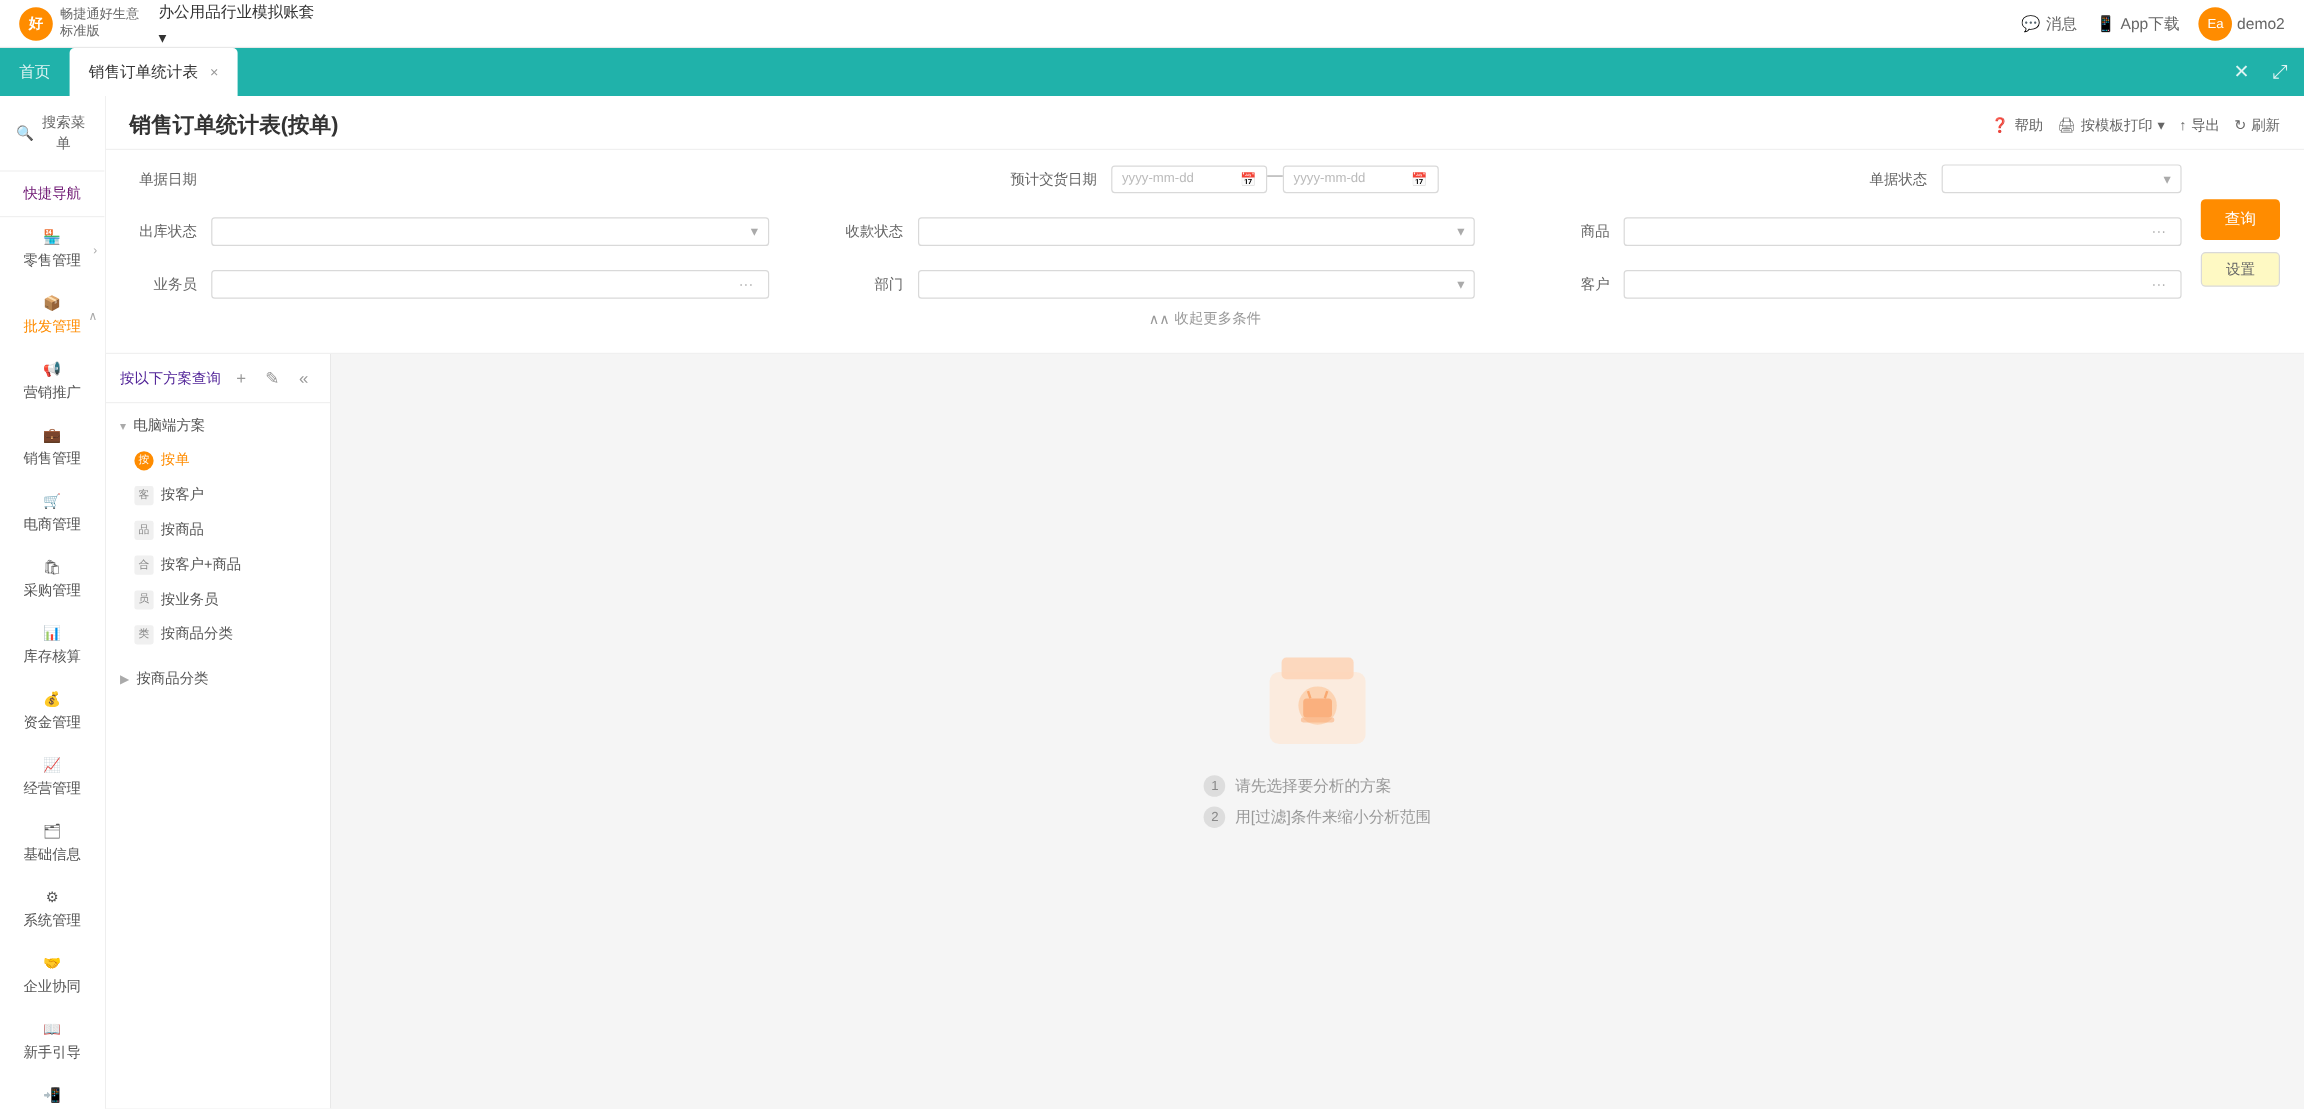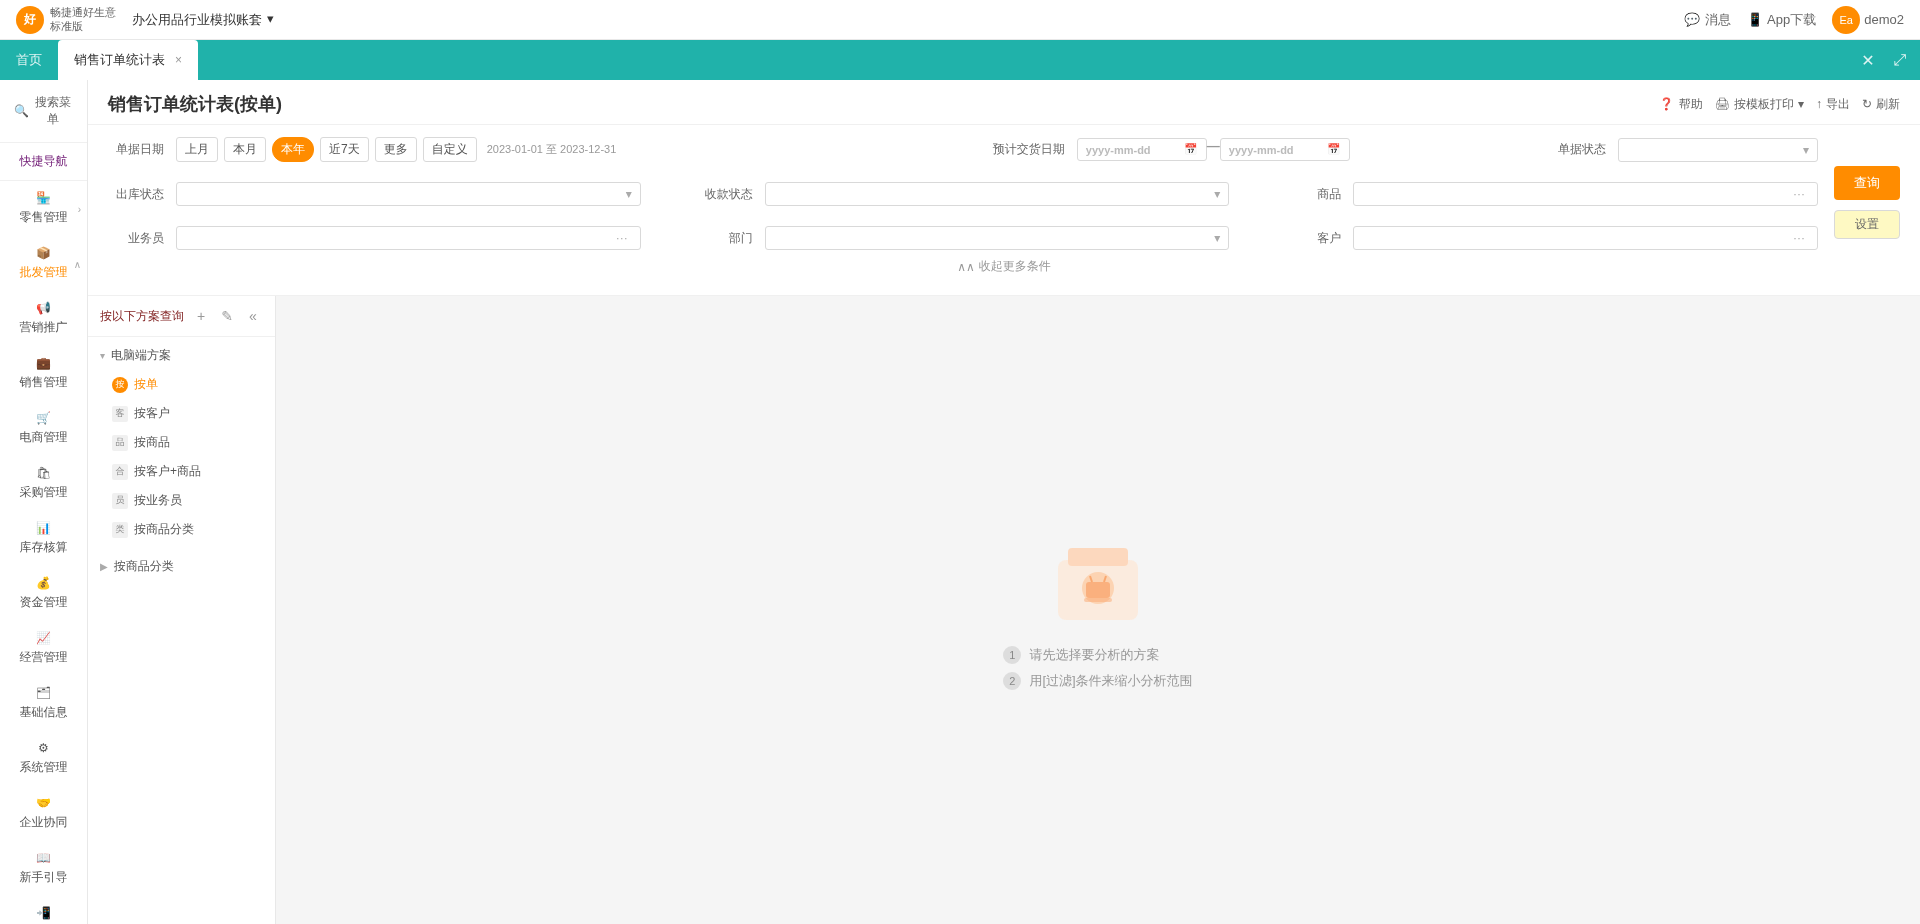--- a/index.html
+++ b/index.html
@@ -4,21 +4,21 @@
   <style>
     * { box-sizing: border-box; margin: 0; padding: 0; }
     body { font-family: 'Microsoft YaHei', Arial, sans-serif; font-size: 13px; background: #f5f5f5; color: #333; height: 924px; overflow: hidden; display: flex; flex-direction: column; }
 
     
     .top-bar { height: 40px; background: #fff; display: flex; align-items: center; justify-content: space-between; padding: 0 16px; border-bottom: 1px solid #e8e8e8; flex-shrink: 0; }
     .top-bar-left { display: flex; align-items: center; gap: 8px; }
     .logo-area { display: flex; align-items: center; gap: 6px; }
     .logo-icon { width: 28px; height: 28px; background: #ff8c00; border-radius: 50%; display: flex; align-items: center; justify-content: center; color: white; font-size: 12px; font-weight: bold; }
     .logo-text { font-size: 11px; color: #666; line-height: 1.2; }
-    .workspace-selector { display: flex; align-items: flex-start; gap: 5px; color: #333; font-size: 13px; cursor: pointer; padding: 0 8px; }
+    .workspace-selector { display: flex; align-items: flex-start; gap: 5px; color: #333; font-size: 13px; cursor: pointer; padding: 0 8px; flex-direction: column; }
     .top-bar-right { display: flex; align-items: center; gap: 16px; color: #666; font-size: 13px; }
     .top-bar-right-item { display: flex; align-items: center; gap: 4px; cursor: pointer; }
     .avatar { width: 28px; height: 28px; background: #ff8c00; border-radius: 50%; display: flex; align-items: center; justify-content: center; color: white; font-size: 11px; overflow: hidden; }
 
     
     .tab-bar { height: 40px; background: #20b2aa; display: flex; align-items: center; padding: 0 0; flex-shrink: 0; }
     .tab-item { height: 40px; display: flex; align-items: center; padding: 0 16px; color: rgba(255,255,255,0.85); cursor: pointer; font-size: 13px; gap: 6px; }
     .tab-item.active { background: #fff; color: #333; border-radius: 4px 4px 0 0; }
     .tab-close { color: #999; font-size: 12px; cursor: pointer; margin-left: 4px; }
     .tab-bar-actions { margin-left: auto; display: flex; align-items: center; padding-right: 8px; gap: 8px; }
@@ -49,36 +49,36 @@
 
     
     .filter-panel { background: #fff; padding: 12px 20px; border-bottom: 1px solid #f0f0f0; flex-shrink: 0; }
     .filter-row { display: flex; align-items: center; gap: 12px; margin-bottom: 10px; }
     .filter-row:last-child { margin-bottom: 0; }
     .filter-label { color: #666; font-size: 12px; white-space: nowrap; min-width: 56px; text-align: right; }
     .filter-control { display: flex; align-items: center; gap: 6px; }
     .date-btn { padding: 3px 8px; border: 1px solid #d9d9d9; border-radius: 3px; font-size: 12px; cursor: pointer; color: #555; background: #fff; }
     .date-btn.active { background: #ff8c00; color: white; border-color: #ff8c00; border-radius: 12px; }
     .date-range-text { color: #999; font-size: 11px; margin-left: 4px; }
-    .date-input-group { display: flex; align-items: flex-start; gap: 0; font-weight: bold; }
+    .date-input-group { display: flex; align-items: flex-start; gap: 0; }
     .date-input { border: 1px solid #d9d9d9; border-radius: 3px; padding: 4px 8px; font-size: 12px; color: #bbb; width: 130px; display: flex; align-items: center; justify-content: space-between; cursor: pointer; }
     .date-input span { color: #bbb; font-size: 11px; }
     .filter-separator { color: #999; }
     .select-control { border: 1px solid #d9d9d9; border-radius: 3px; padding: 4px 8px; font-size: 12px; color: #555; display: flex; align-items: center; gap: 4px; cursor: pointer; min-width: 120px; }
     .select-control-wide { min-width: 200px; }
     .select-arrow { color: #aaa; margin-left: auto; }
     .more-dots { color: #aaa; cursor: pointer; padding: 0 4px; }
 
     .collapse-bar { text-align: center; padding: 8px; color: #999; font-size: 12px; cursor: pointer; display: flex; align-items: center; justify-content: center; gap: 4px; }
 
     
     .layout-with-sidebar { display: flex; flex: 1; overflow: hidden; }
     .scheme-panel { width: 188px; background: #fff; border-right: 1px solid #e8e8e8; flex-shrink: 0; overflow-y: auto; }
     .scheme-panel-header { padding: 10px 12px; display: flex; align-items: center; justify-content: space-between; border-bottom: 1px solid #f0f0f0; }
-    .scheme-panel-title { font-size: 12px; color: #7f1d1d; }
+    .scheme-panel-title { font-size: 12px; color: #4c1d95; }
     .scheme-panel-actions { display: flex; gap: 6px; }
     .scheme-action-btn { width: 20px; height: 20px; display: flex; align-items: center; justify-content: center; color: #999; cursor: pointer; font-size: 14px; }
     .scheme-group { padding: 4px 0; }
     .scheme-group-header { display: flex; align-items: center; gap: 6px; padding: 6px 12px; font-size: 12px; color: #555; cursor: pointer; }
     .scheme-group-arrow { color: #aaa; font-size: 10px; }
     .scheme-item { padding: 6px 12px 6px 24px; font-size: 12px; color: #555; cursor: pointer; display: flex; align-items: center; gap: 6px; }
     .scheme-item.active { color: #ff8c00; }
     .scheme-item-icon { width: 16px; height: 16px; border-radius: 50%; background: #ff8c00; display: flex; align-items: center; justify-content: center; color: white; font-size: 9px; flex-shrink: 0; }
     .scheme-item-icon-sq { width: 16px; height: 16px; background: #f0f0f0; border-radius: 2px; display: flex; align-items: center; justify-content: center; color: #888; font-size: 9px; flex-shrink: 0; }
 
@@ -247,29 +247,20 @@
       </div>
     </div>
 
     <div class="filter-panel">
 
       <div style="display:flex; align-items:flex-start; gap:16px;">
         <div style="flex:1; display:flex; flex-direction:column; gap:10px;">
 
           <div class="filter-row">
             <span class="filter-label">单据日期</span>
-            <div class="filter-control">
-              <button class="date-btn">上月</button>
-              <button class="date-btn">本月</button>
-              <button class="date-btn active">本年</button>
-              <button class="date-btn">近7天</button>
-              <button class="date-btn">更多</button>
-              <button class="date-btn">自定义</button>
-              <span class="date-range-text">2023-01-01 至 2023-12-31</span>
-            </div>
             <span style="flex:1;"></span>
             <span class="filter-label">预计交货日期</span>
             <div class="date-input-group">
               <div class="date-input">
                 <span>yyyy-mm-dd</span>
                 <span>📅</span>
               </div>
               <span class="filter-separator">—</span>
               <div class="date-input">
                 <span>yyyy-mm-dd</span>

